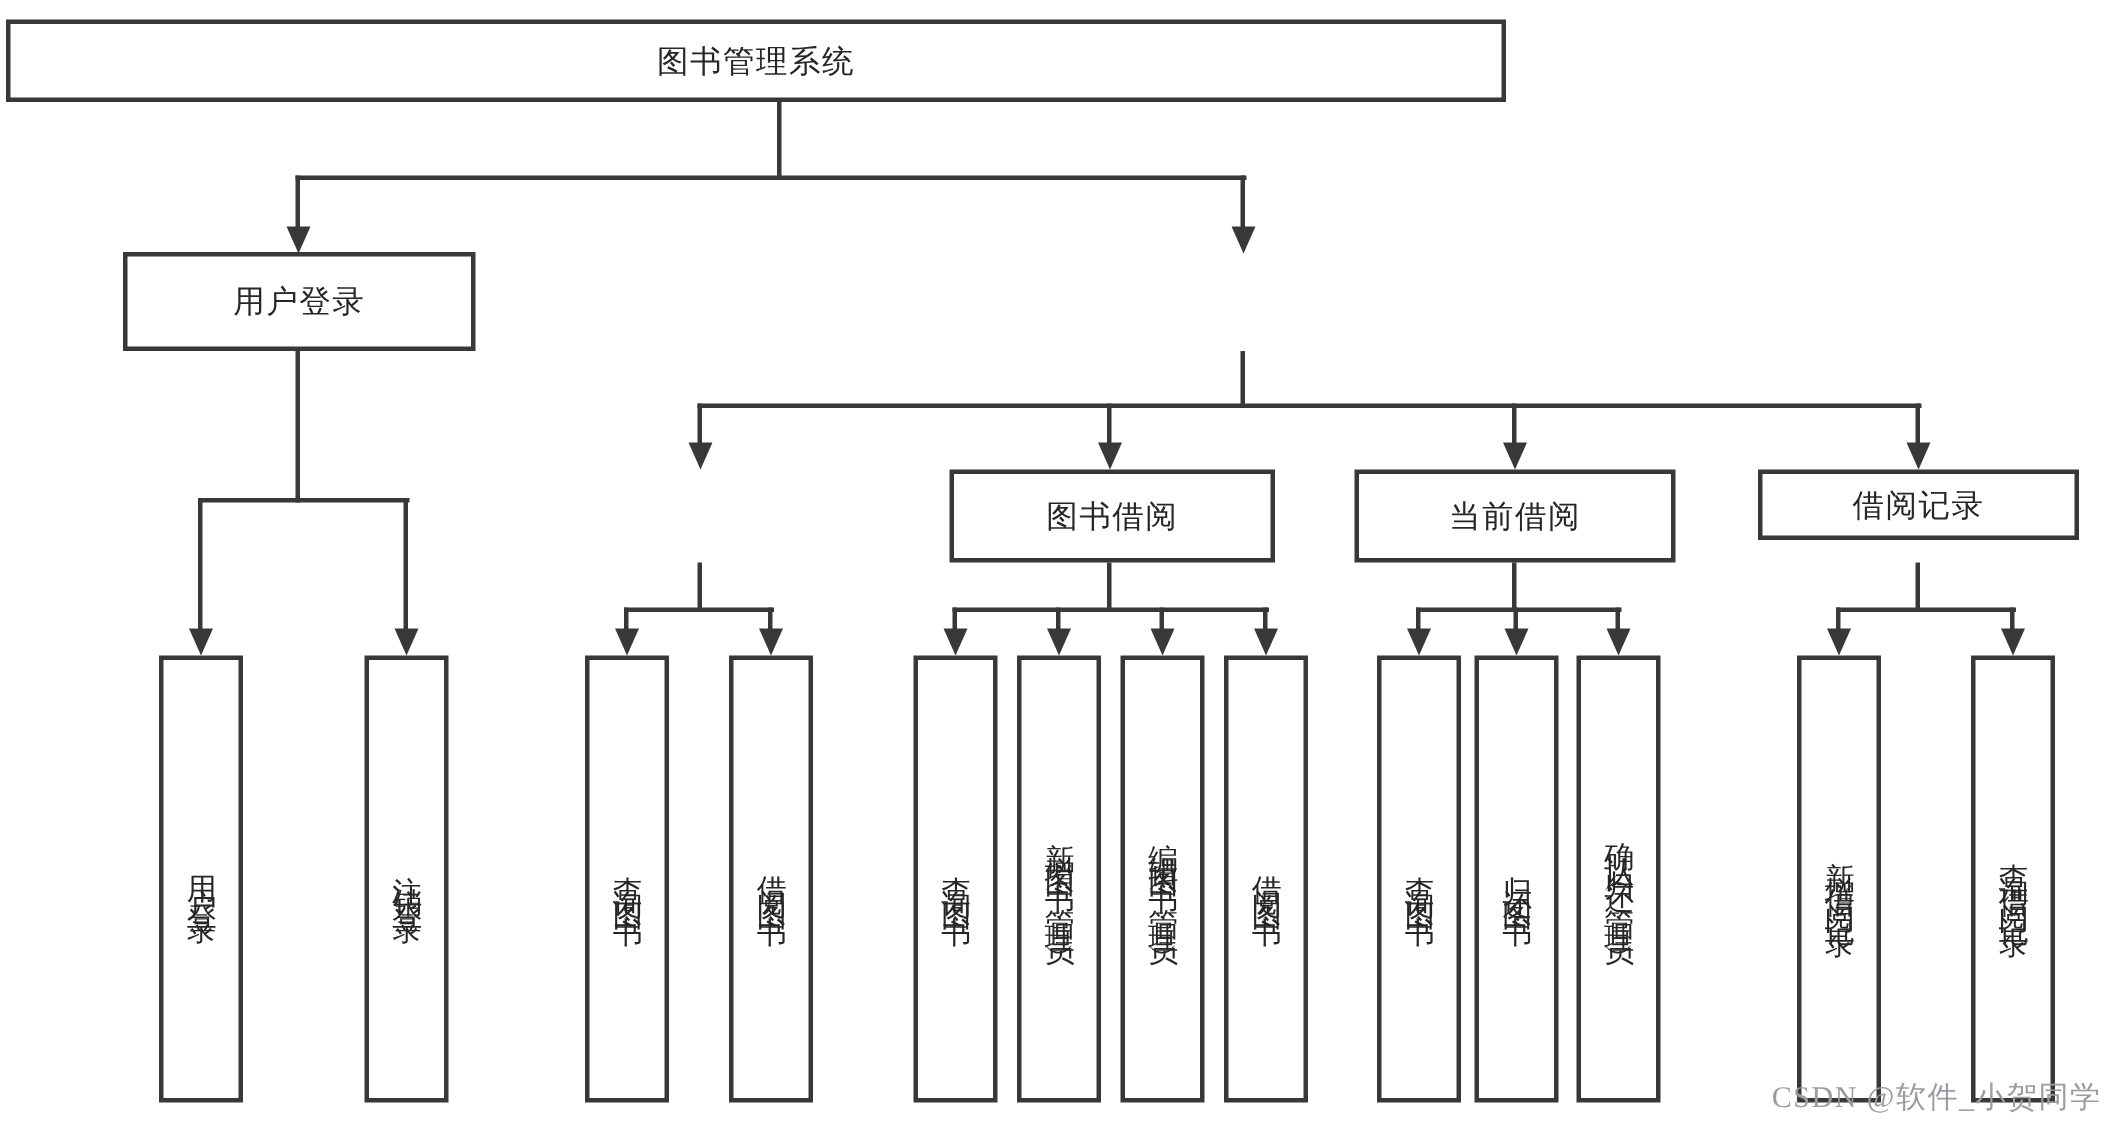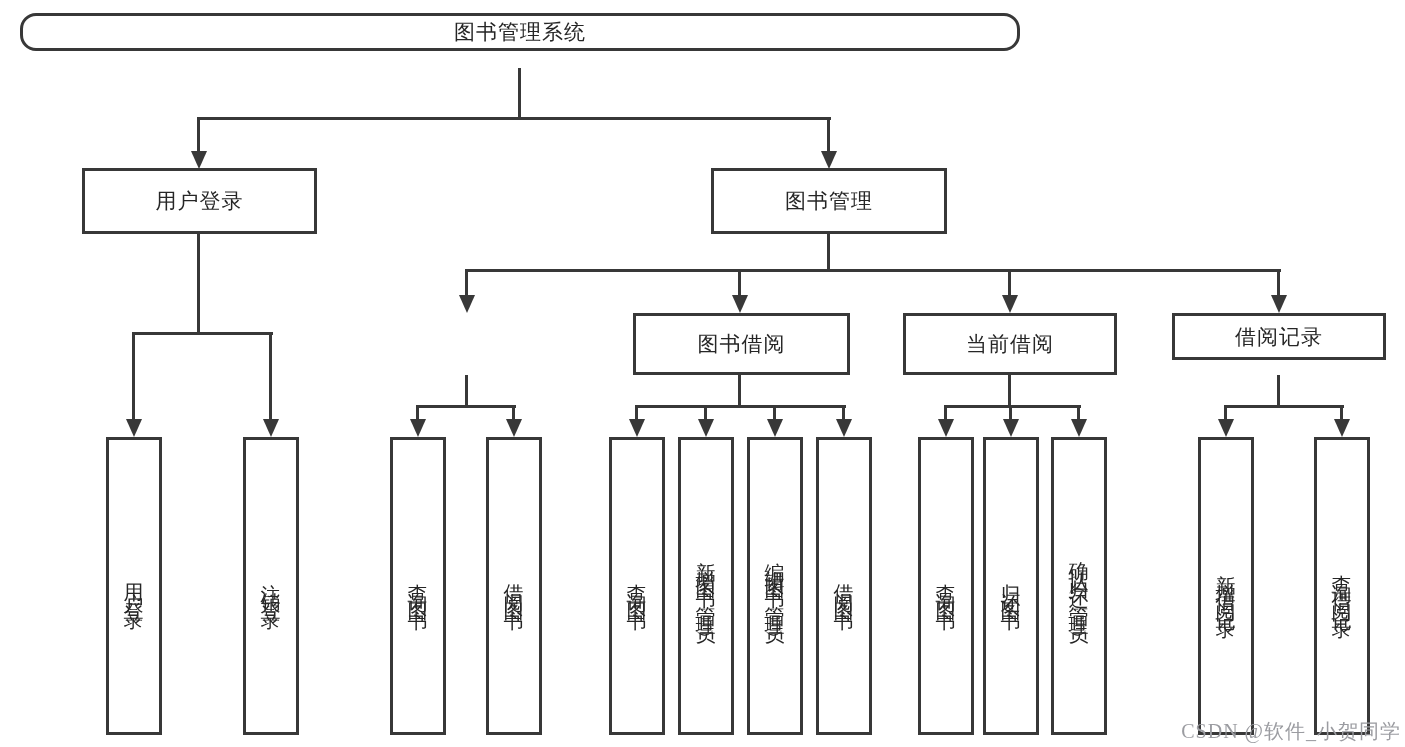--- a/index.html
+++ b/index.html
@@ -40,21 +40,21 @@
   }
   .hline{position:absolute;height:3px;background:var(--line);}
   .vline{position:absolute;width:3px;background:var(--line);}
   .arrow{
     position:absolute;width:0;height:0;
     border-left:8px solid transparent;
     border-right:8px solid transparent;
     border-top:18px solid var(--line);
   }
   
-  .n-root{left:20px;top:13px;width:1000px;height:38px;border-radius:16px;}
+  .n-root{left:4px;top:13px;width:1000px;height:55px;}
   .n-userlogin{left:82px;top:168px;width:235px;height:66px;}
   .n-bookmgmt{left:711px;top:168px;width:236px;height:66px;}
   .n-newbook{left:360px;top:313px;width:214px;height:62px;}
   .n-bookborrow{left:633px;top:313px;width:217px;height:62px;}
   .n-currentborrow{left:903px;top:313px;width:214px;height:62px;}
   .n-borrowrecord{left:1172px;top:313px;width:214px;height:47px;}
   
   .a1{left:106px;} .a2{left:243px;}
   .b1{left:390px;} .b2{left:486px;}
   .c1{left:609px;} .c2{left:678px;} .c3{left:747px;} .c4{left:816px;}
@@ -67,21 +67,20 @@
   }
 </style>
 </head>
 <body>
 
 <div id="stage">
 
   <div class="box n-root">图书管理系统</div>
 
   <div class="box n-userlogin">用户登录</div>
-  <div class="box n-bookmgmt">图书管理</div>
 
   <div class="box n-currentborrow">当前借阅</div>
   <div class="box n-bookborrow">图书借阅</div>
   <div class="box n-borrowrecord">借阅记录</div>
 
   <div class="box leaf a1">
       <span class="vtext">用户登录</span>
     </div>
   <div class="box leaf a2">
       <span class="vtext">注销登录</span>

